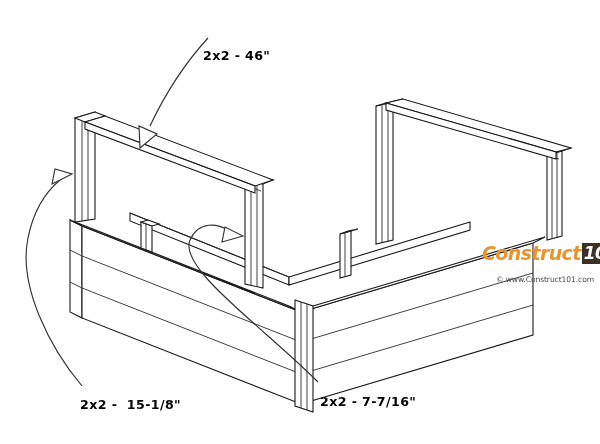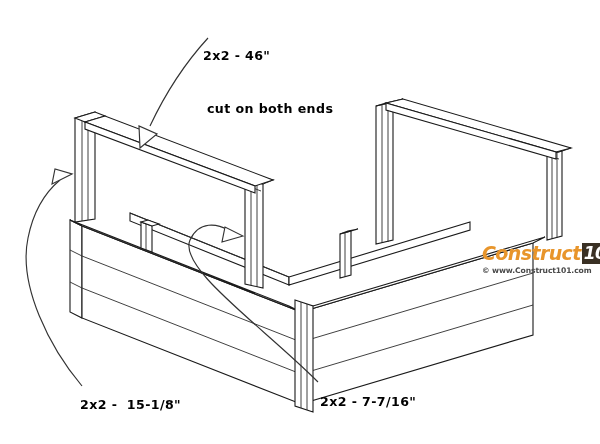--- a/index.html
+++ b/index.html
@@ -74,25 +74,26 @@
     font-weight: 700;
     font-style: italic;
     line-height: 21px;
     padding: 0 2px;
     letter-spacing: -0.5px;
     margin-left: 1px;
   }
   .wm-url {
     font-family: "DejaVu Sans", sans-serif;
     font-size: 7.6px;
-    font-weight: 700;
+    font-weight: 400;
     color: #4a4a4a;
     letter-spacing: -0.1px;
-    margin-top: 2px;
+    margin-top: 11px;
     white-space: nowrap;
+    text-align: right;
   }
 </style>
 </head>
 <body>
 
 <div id="page">
 
   <svg class="drawing" viewBox="0 0 600 444">
 
     <g>
@@ -175,21 +176,20 @@
       <polygon class="arrowhead" points="72,174 52,184 55,169"></polygon>
 
       <path class="leader" d="M 318,382 C 262,326 178,268 190,240 C 199,220 218,224 228,230"></path>
       <polygon class="arrowhead" points="243,236 222,242 225,227"></polygon>
     </g>
 
   </svg>
 
   <div class="callout" id="callout-top">
     <span class="l1">2x2 - 46"</span>
-    <span class="l3">cut on both ends</span>
   </div>
 
   <div class="callout" id="callout-left">
     <span class="l1">2x2 -  15-1/8"</span>
     
     
   </div>
 
   <div class="callout" id="callout-right">
     <span class="l1">2x2 - 7-7/16"</span>

